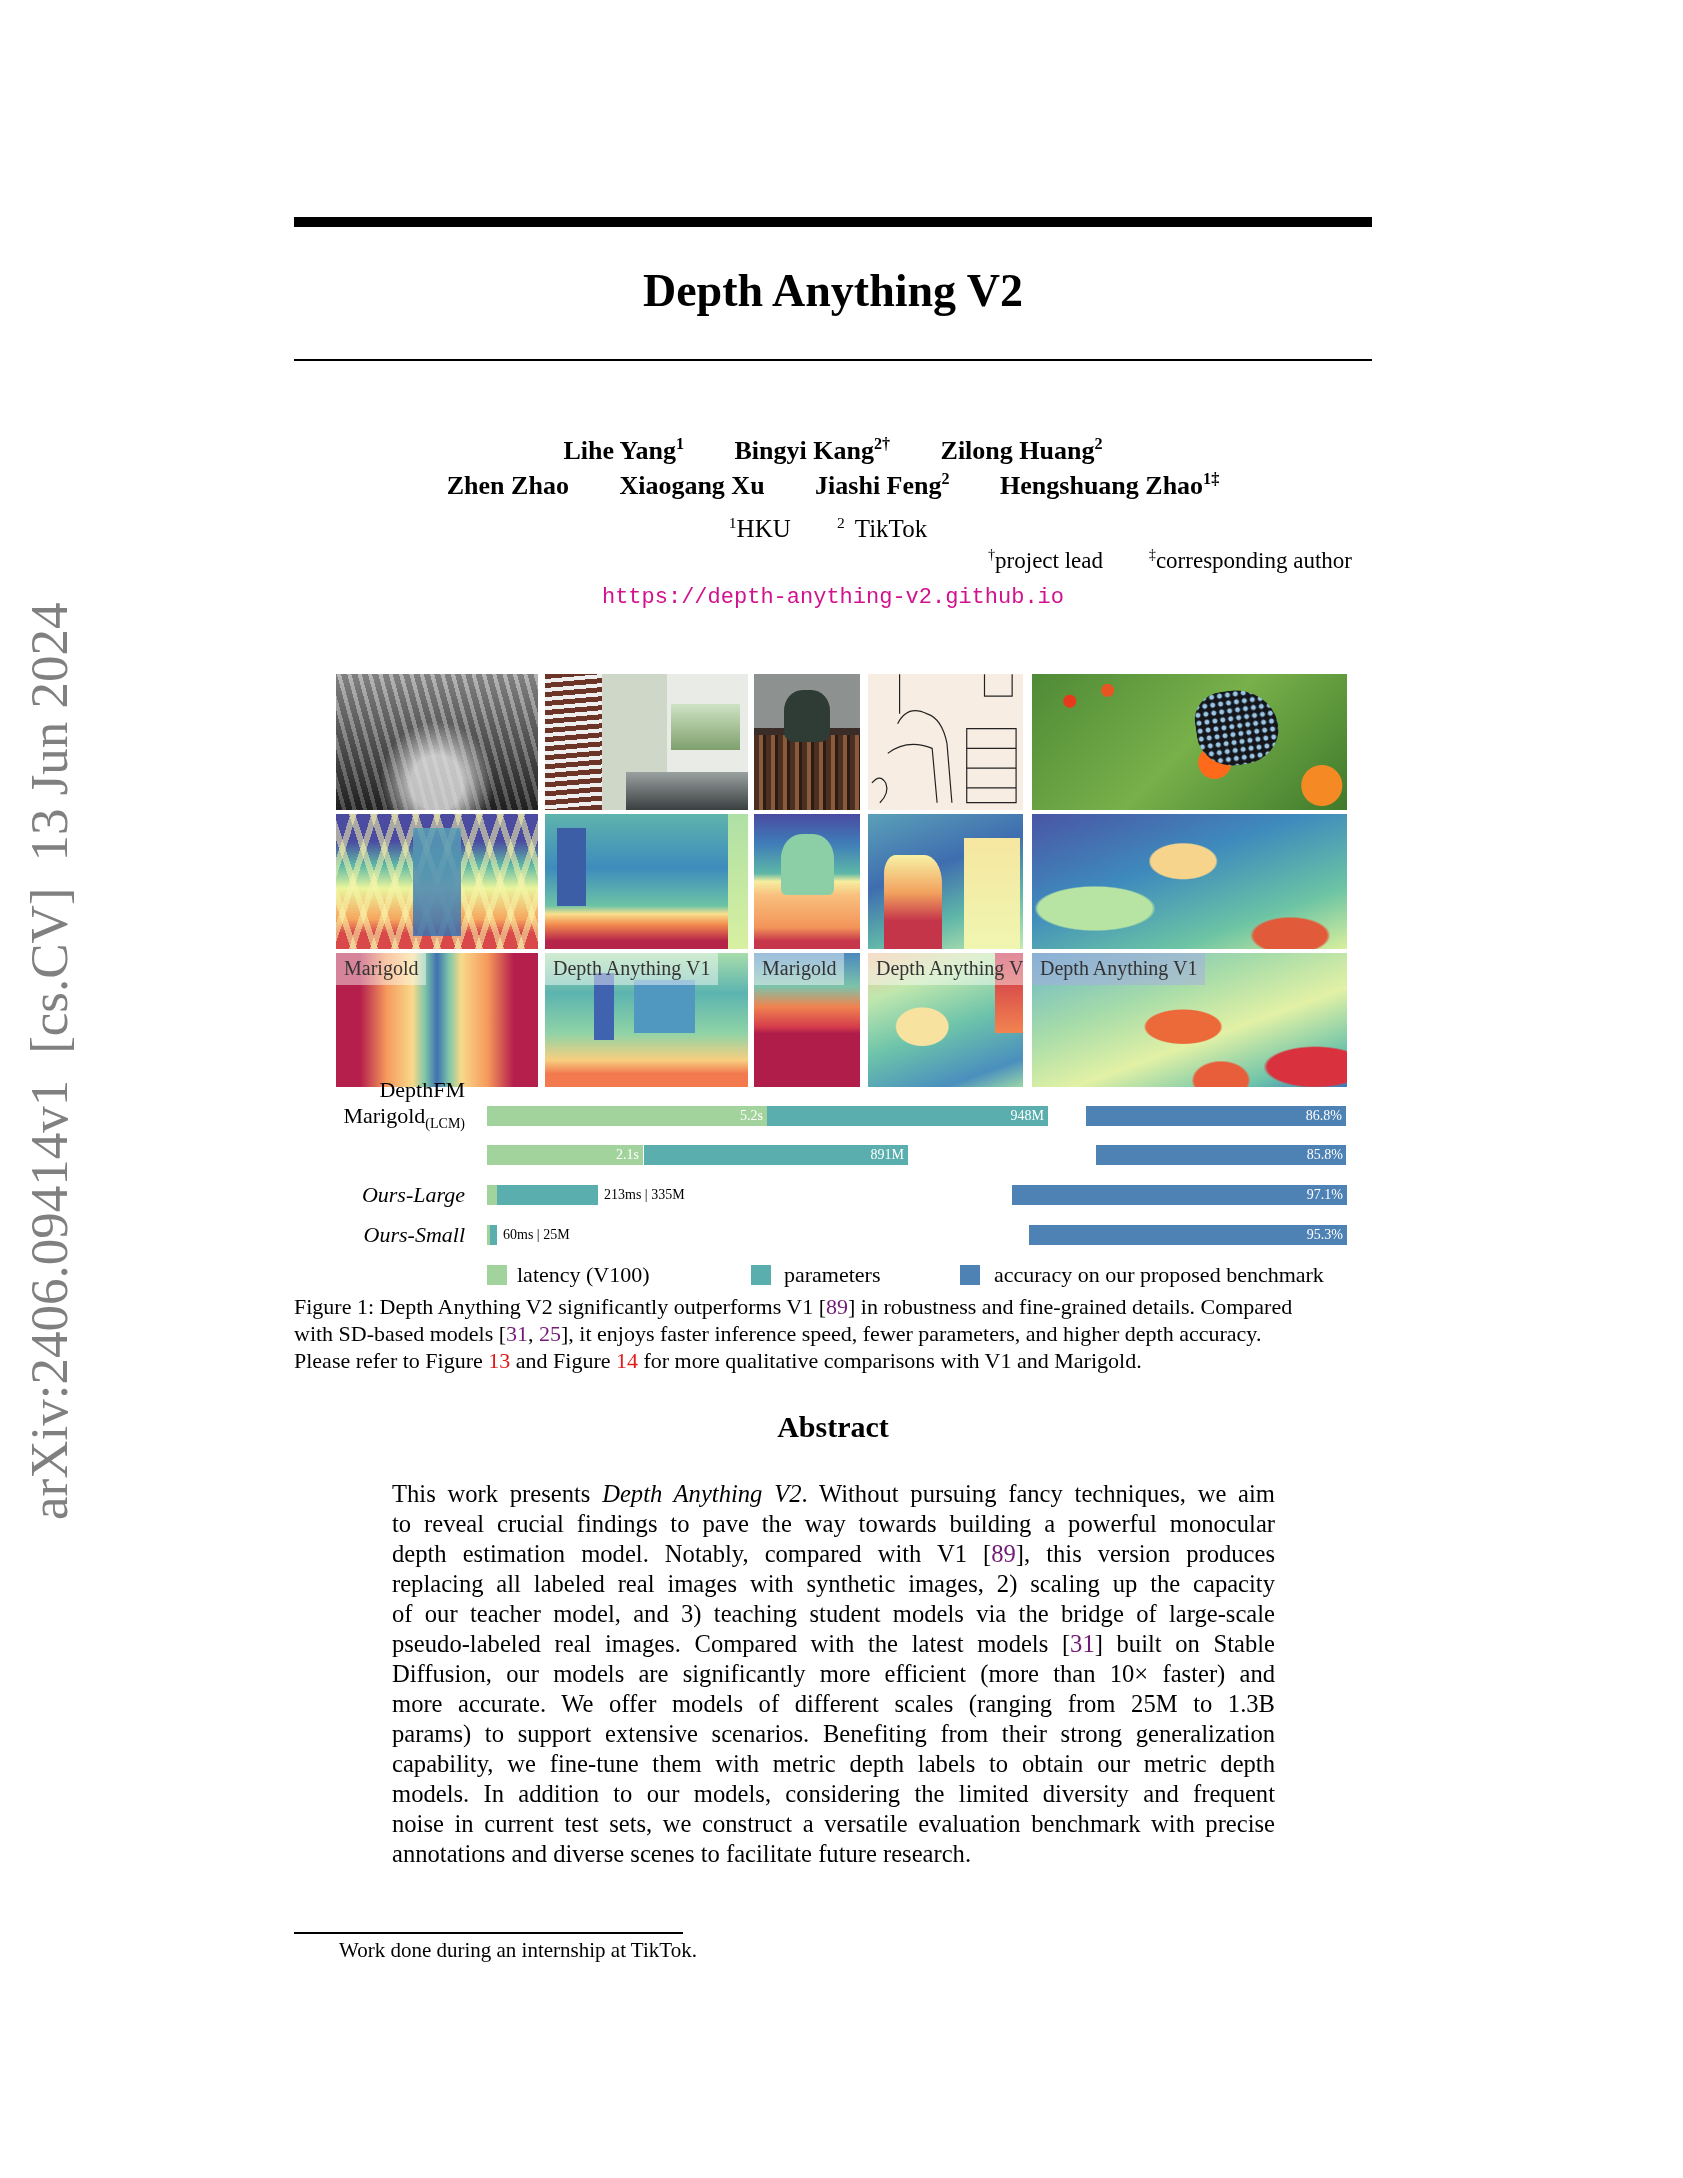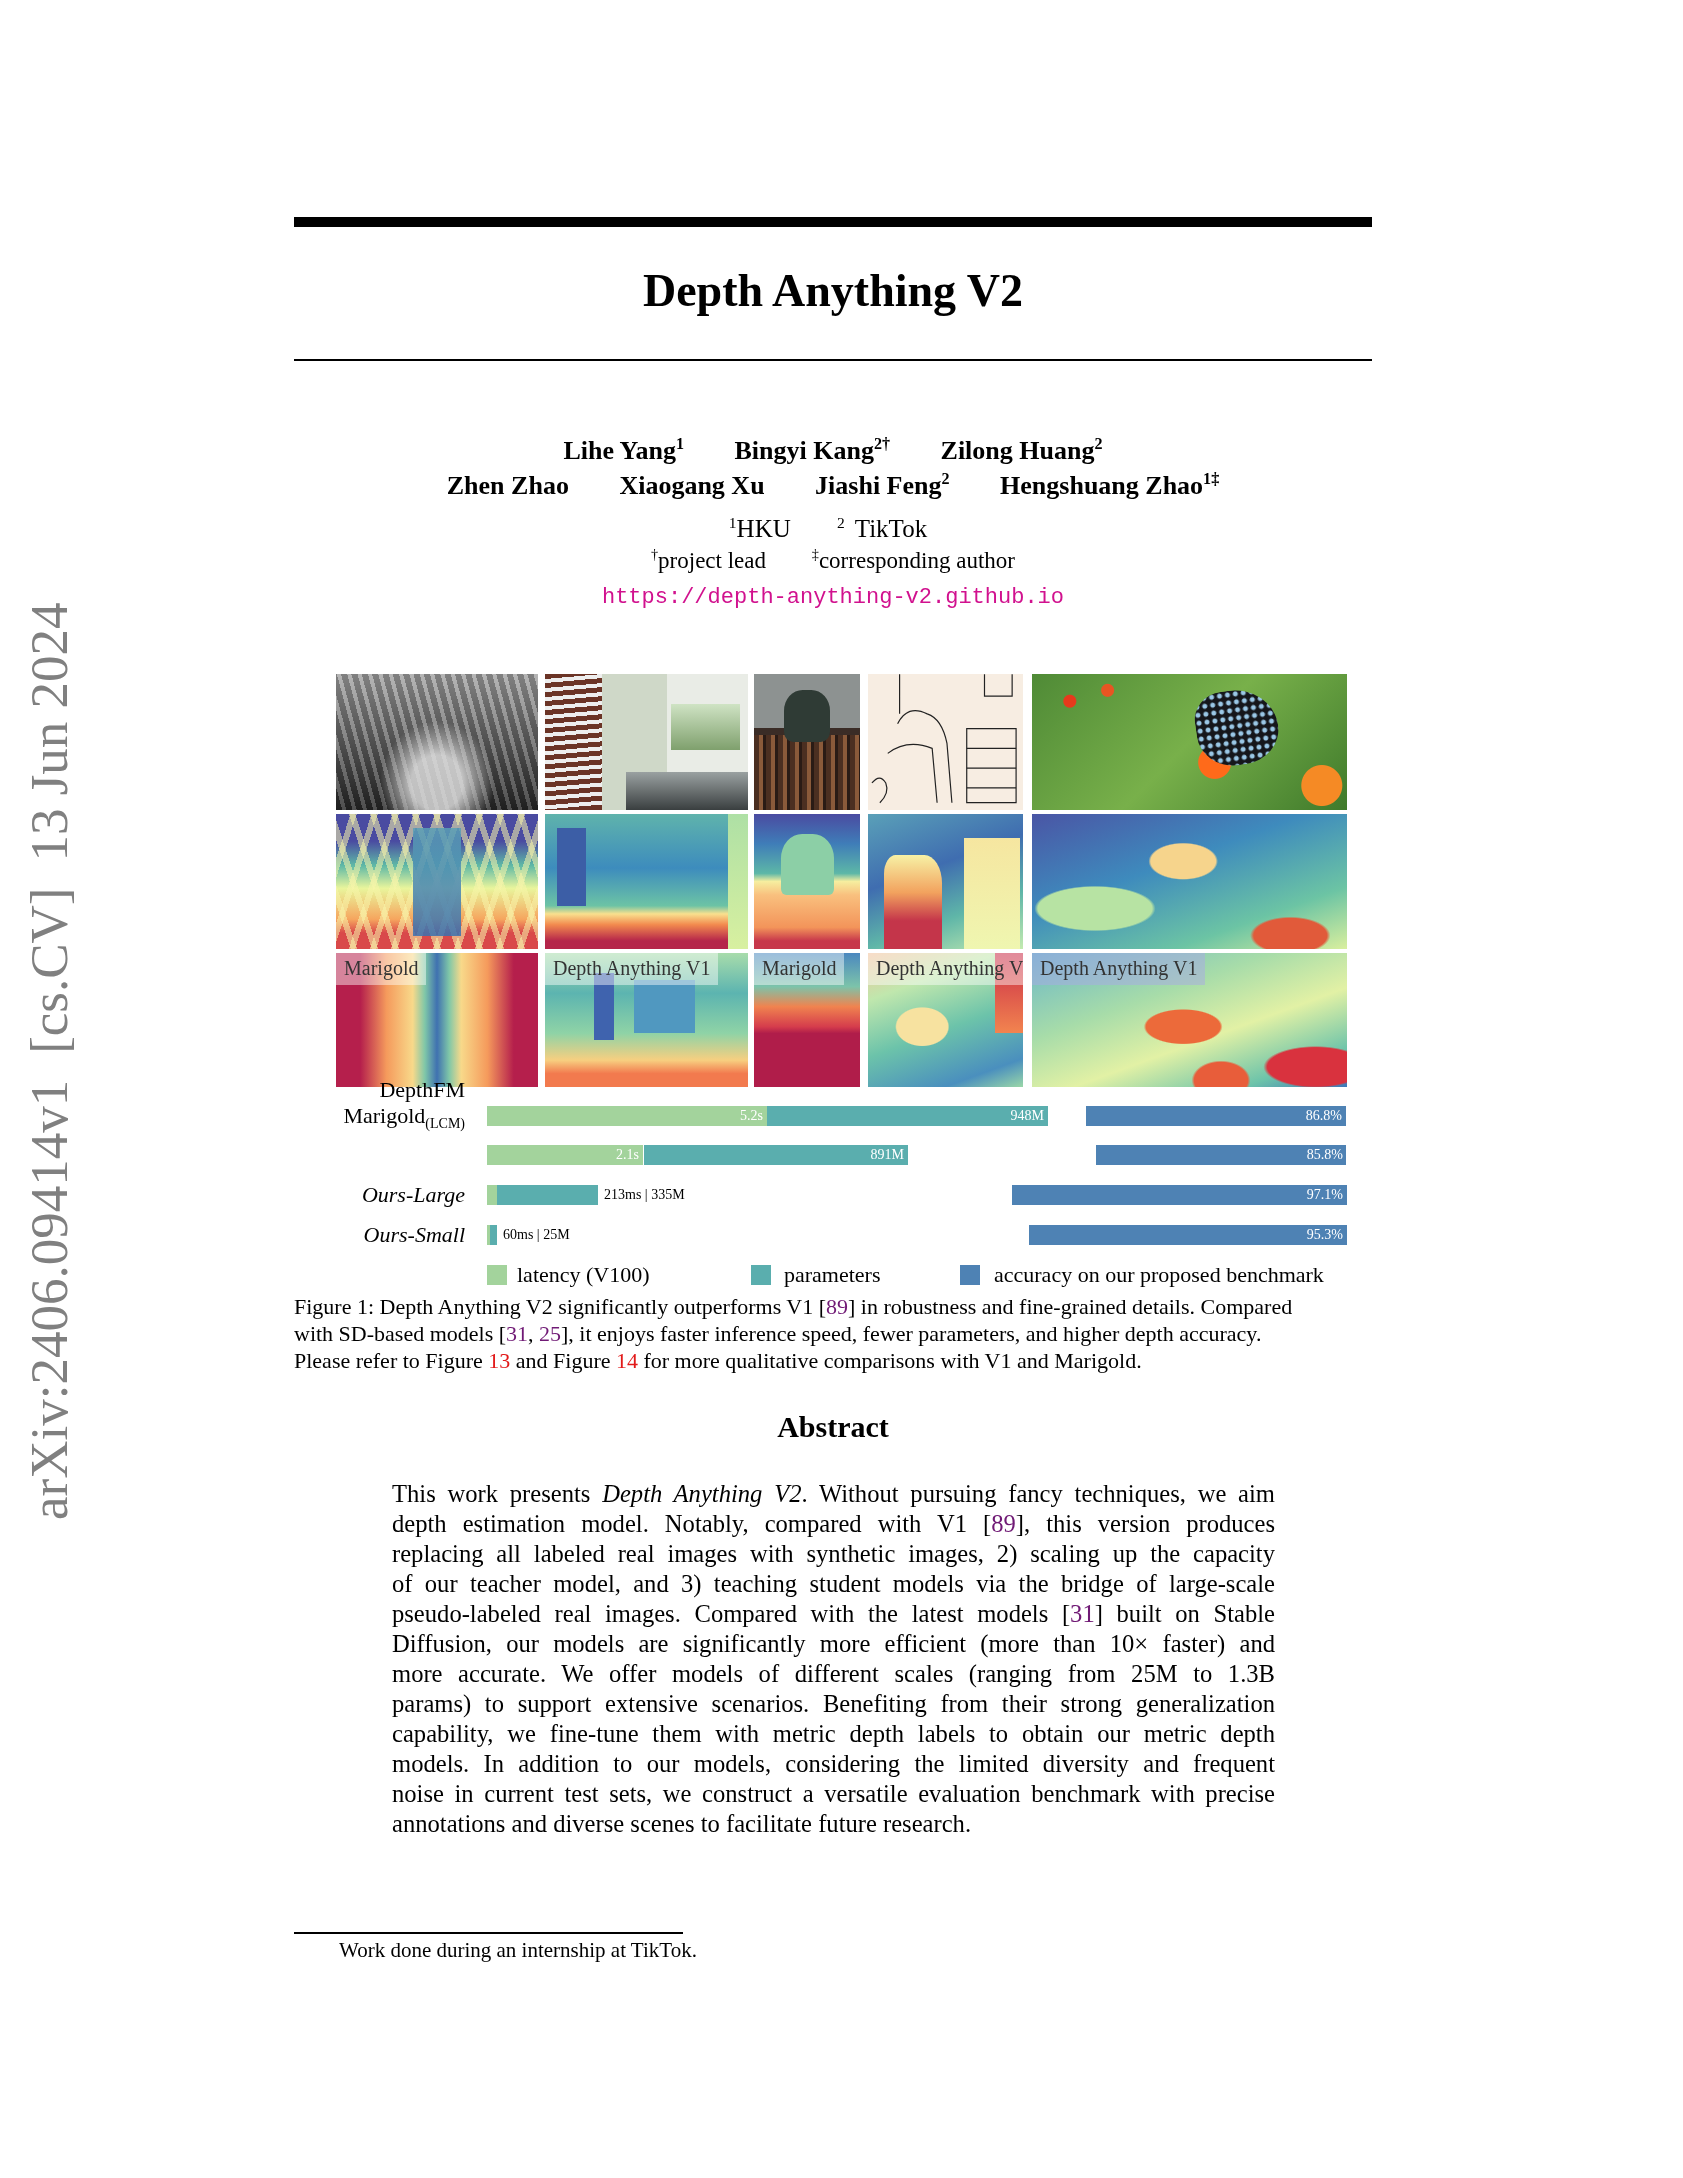--- a/index.html
+++ b/index.html
@@ -57,21 +57,21 @@
 <div class="abs authors" style="top:470px;">
   <span><b>Zhen Zhao</b></span>
   <span><b>Xiaogang Xu</b></span>
   <span><b>Jiashi Feng</b><sup>2</sup></span>
   <span><b>Hengshuang Zhao</b><sup>1‡</sup></span>
 </div>
 <div class="abs affil" style="top:514px;">
   <span><sup>1</sup><span style="margin:0">HKU</span></span>
   <span><sup>2</sup><span style="margin:10px">TikTok</span></span>
 </div>
-<div class="abs affil" style="top:546px; font-size:23px;">
+<div class="abs affil" style="top:546px; font-size:23px;text-align:right;">
   <span><sup>†</sup><span style="margin:0">project lead</span></span>
   <span><sup>‡</sup><span style="margin:0">corresponding author</span></span>
 </div>
 <div class="abs url">https://depth-anything-v2.github.io</div>
 
 <div>
 
   <div class="grid-cell" style="left:336px;top:674px;width:202px;height:136px;background:
       repeating-linear-gradient(75deg, #111 0 6px, #888 6px 10px),
       linear-gradient(#bbb,#333);">
@@ -207,20 +207,21 @@
 
 <div class="abs caption">
   <p><span>Figure 1: Depth Anything V2 significantly outperforms V1 [</span><span class="cite-blue">89</span><span>] in robustness and fine-grained details. Compared</span></p>
   <p><span>with SD-based models [</span><span class="cite-blue">31</span><span>, </span><span class="cite-blue">25</span><span>], it enjoys faster inference speed, fewer parameters, and higher depth accuracy.</span></p>
   <p><span>Please refer to Figure </span><span class="cite-red">13</span><span> and Figure </span><span class="cite-red">14</span><span> for more qualitative comparisons with V1 and Marigold.</span></p>
 </div>
 
 <div class="abs abstract-title">Abstract</div>
 <div class="abs abstract">
   <p><span>This work presents </span><i>Depth Anything V2</i><span>. Without pursuing fancy techniques, we aim</span></p>
+  <p>to reveal crucial findings to pave the way towards building a powerful monocular</p>
   <p><span>depth estimation model. Notably, compared with V1 [</span><span class="cite-blue">89</span><span>], this version produces</span></p>
   <p>replacing all labeled real images with synthetic images, 2) scaling up the capacity</p>
   <p>of our teacher model, and 3) teaching student models via the bridge of large-scale</p>
   <p><span>pseudo-labeled real images. Compared with the latest models [</span><span class="cite-blue">31</span><span>] built on Stable</span></p>
   <p>Diffusion, our models are significantly more efficient (more than 10× faster) and</p>
   <p>more accurate. We offer models of different scales (ranging from 25M to 1.3B</p>
   <p>params) to support extensive scenarios. Benefiting from their strong generalization</p>
   <p>capability, we fine-tune them with metric depth labels to obtain our metric depth</p>
   <p>models. In addition to our models, considering the limited diversity and frequent</p>
   <p>noise in current test sets, we construct a versatile evaluation benchmark with precise</p>

